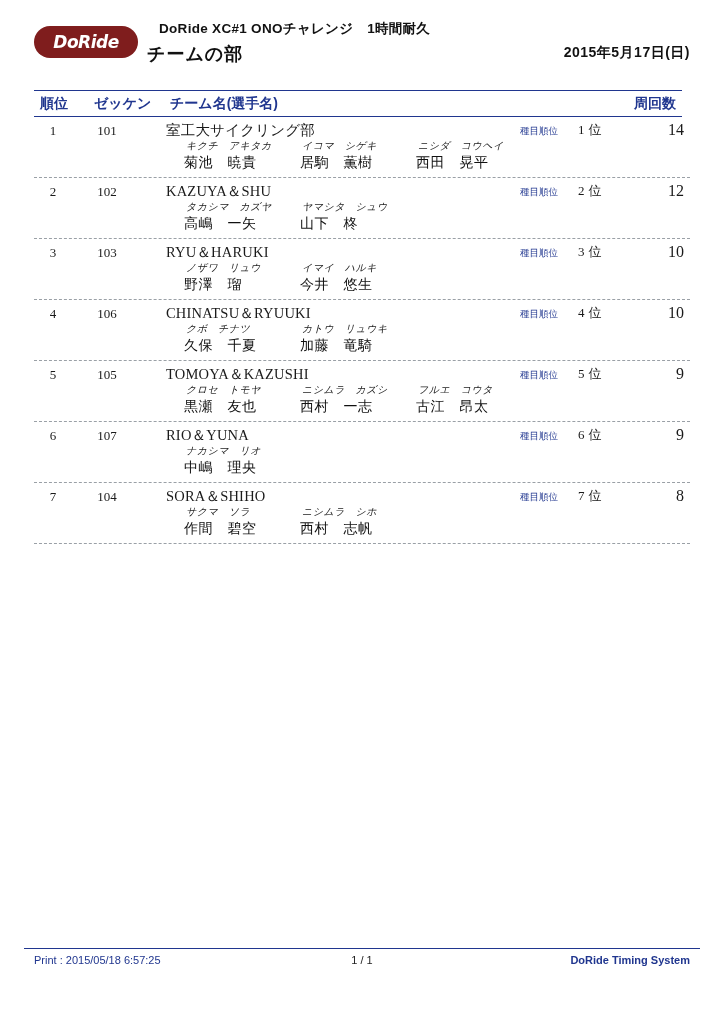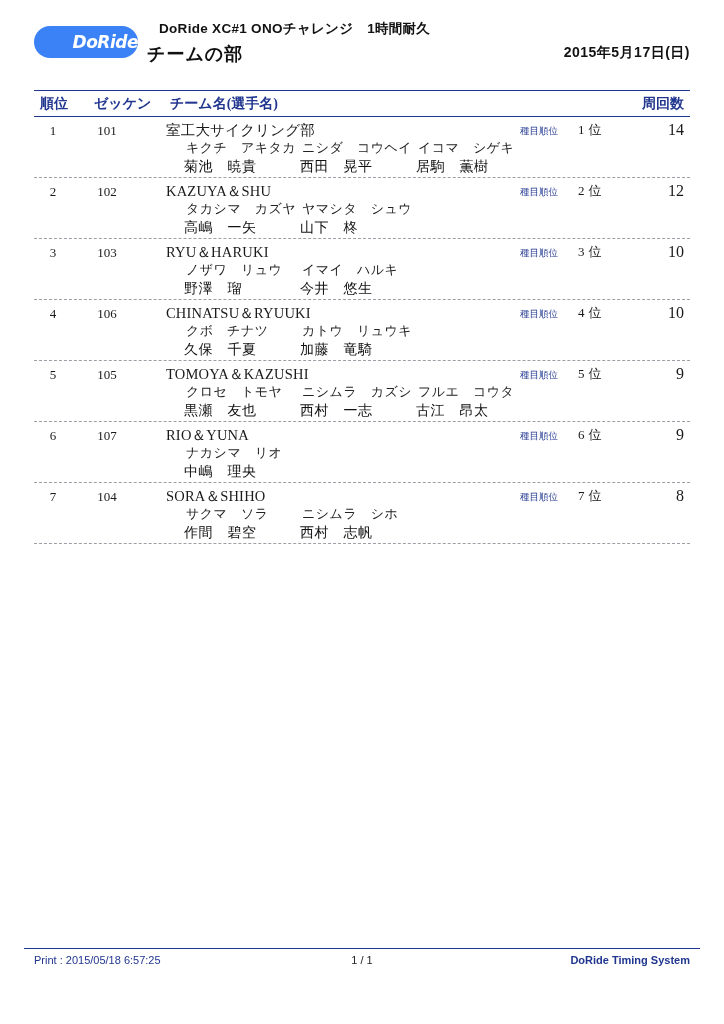--- a/index.html
+++ b/index.html
@@ -28,25 +28,25 @@
     position: relative;
     height: 62px;
     padding-top: 22px;
   }
   .logo {
     position: absolute;
     left: 10px;
     top: 26px;
     width: 104px;
     height: 32px;
-    background: #3b82f6;
+    background: #7f1d1d;
     border-radius: 16px / 16px;
     display: flex;
     align-items: center;
-    justify-content: flex-end;
+    justify-content: center;
   }
   .logo-text {
     color: #ffffff;
     font-family: "DejaVu Sans", sans-serif;
     font-size: 17px;
     font-weight: bold;
     font-style: italic;
     letter-spacing: -0.5px;
   }
   .event-title {
@@ -77,26 +77,26 @@
     font-family: Liberation Sans, sans-serif;
     font-size: 14px;
     font-weight: bold;
     color: #111111;
     letter-spacing: 0.5px;
   }
 
   
   .col-header {
     position: relative;
-    margin: 6px 10px 0 10px;
+    margin: 6px 18px 0 10px;
     height: 25px;
     border-top: 1.6px solid #20368f;
     border-bottom: 1.6px solid #20368f;
     color: #20368f;
-    font-family: Liberation Serif, serif;
+    font-family: Liberation Sans, sans-serif;
     font-weight: bold;
     font-size: 14px;
   }
   .col-header .ch-rank   { position: absolute; left: 6px;  top: 4px; }
   .col-header .ch-bib    { position: absolute; left: 60px; top: 4px; }
   .col-header .ch-team   { position: absolute; left: 136px;top: 4px; }
   .col-header .ch-laps   { position: absolute; right: 6px; top: 4px; }
 
   
   .rows {
@@ -172,26 +172,27 @@
     top: 22px;
     display: flex;
     flex-direction: row;
   }
   .rider {
     width: 110px;
     margin-right: 6px;
   }
   .rider .kana {
     font-family: "Liberation Sans", sans-serif;
-    font-size: 13px;
+    font-size: 10px;
     color: #222222;
     letter-spacing: 0.5px;
     white-space: nowrap;
     margin-bottom: 1px;
     padding-left: 2px;
+    font-style: italic;
   }
   .rider .name {
     font-family: "Liberation Sans", sans-serif;
     font-size: 14px;
     color: #111111;
     letter-spacing: 0.5px;
     white-space: nowrap;
   }
 
   
@@ -244,26 +245,26 @@
         <div class="r-team jp">室工大サイクリング部</div>
         <div class="r-class-label">種目順位</div>
         <div class="r-class-rank"><span class="num">1</span><span>位</span></div>
         <div class="r-laps">14</div>
         <div class="riders">
           <div class="rider">
             <div class="kana">キクチ　アキタカ</div>
             <div class="name">菊池　暁貴</div>
           </div>
           <div class="rider">
+            <div class="kana">イコマ　シゲキ</div>
+            <div class="name">居駒　薫樹</div>
+          </div>
+          <div class="rider">
             <div class="kana">ニシダ　コウヘイ</div>
             <div class="name">西田　晃平</div>
-          </div>
-          <div class="rider">
-            <div class="kana">イコマ　シゲキ</div>
-            <div class="name">居駒　薫樹</div>
           </div>
         </div>
       </div>
       <div class="row">
         <div class="r-rank">2</div>
         <div class="r-bib">102</div>
         <div class="r-team">KAZUYA＆SHU</div>
         <div class="r-class-label">種目順位</div>
         <div class="r-class-rank"><span class="num">2</span><span>位</span></div>
         <div class="r-laps">12</div>

